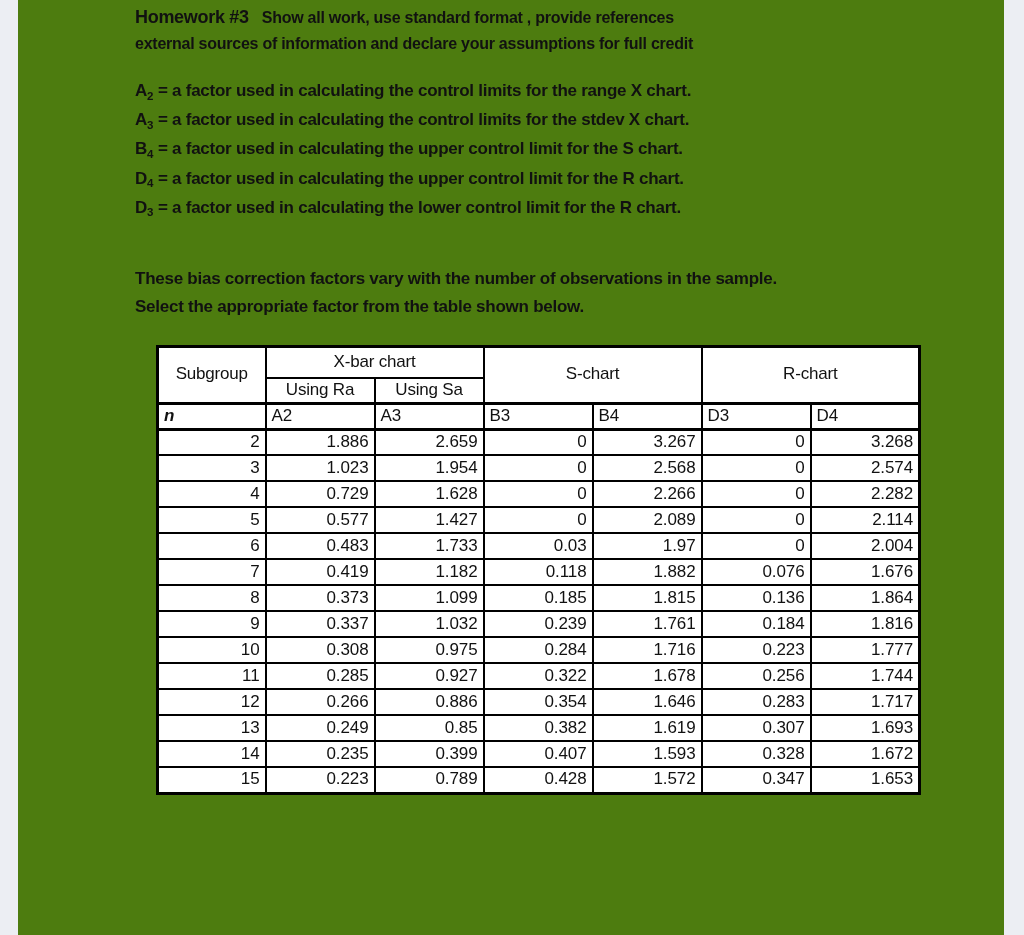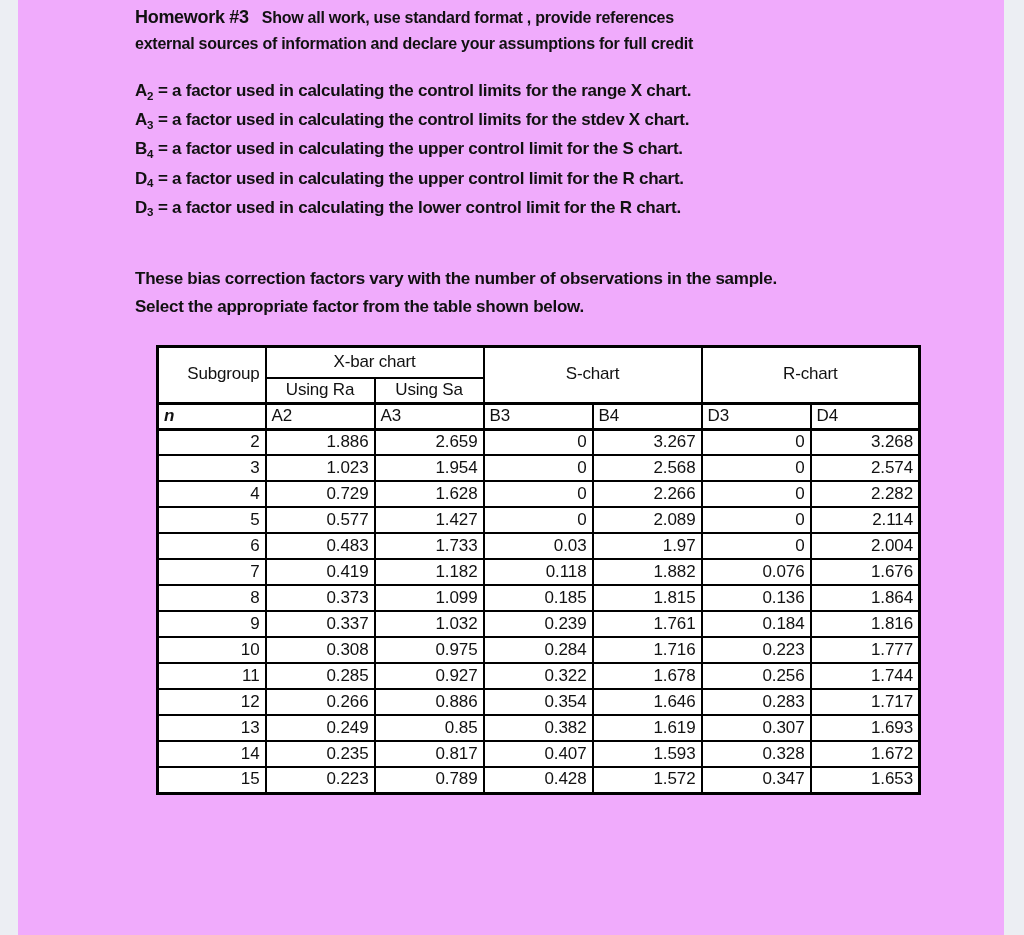--- a/index.html
+++ b/index.html
@@ -12,21 +12,21 @@
     background: #eceef3;
     font-family: "Liberation Sans", sans-serif;
     overflow: hidden;
   }
   #page {
     position: absolute;
     left: 18px;
     top: 0;
     width: 986px;
     height: 935px;
-    background: #f0abfc;
+    background: #4d7c0f;
     box-sizing: border-box;
   }
   #content {
     position: absolute;
     left: 117px;
     top: 4px;
     width: 800px;
   }
 
   
@@ -108,21 +108,21 @@
   col.c-n  { width: 108px; }
   col.c-d  { width: 109px; }
 
   
   .grp {
     text-align: center;
     font-size: 17px;
     letter-spacing: -0.2px;
   }
   .subgroup-cell {
-    text-align: right;
+    text-align: center;
     font-size: 17px;
     vertical-align: middle;
     letter-spacing: -0.2px;
   }
   .sub-hdr {
     text-align: center;
     font-size: 17px;
     letter-spacing: -0.2px;
   }
   .code-hdr {
@@ -305,21 +305,21 @@
               <td class="num">0.249</td>
               <td class="num">0.85</td>
               <td class="num">0.382</td>
               <td class="num">1.619</td>
               <td class="num">0.307</td>
               <td class="num">1.693</td>
             </tr>
             <tr class="data-row">
               <td class="num">14</td>
               <td class="num">0.235</td>
-              <td class="num">0.817</td>
+              <td class="num">0.399</td>
               <td class="num">0.407</td>
               <td class="num">1.593</td>
               <td class="num">0.328</td>
               <td class="num">1.672</td>
             </tr>
             <tr class="data-row">
               <td class="num">15</td>
               <td class="num">0.223</td>
               <td class="num">0.789</td>
               <td class="num">0.428</td>

